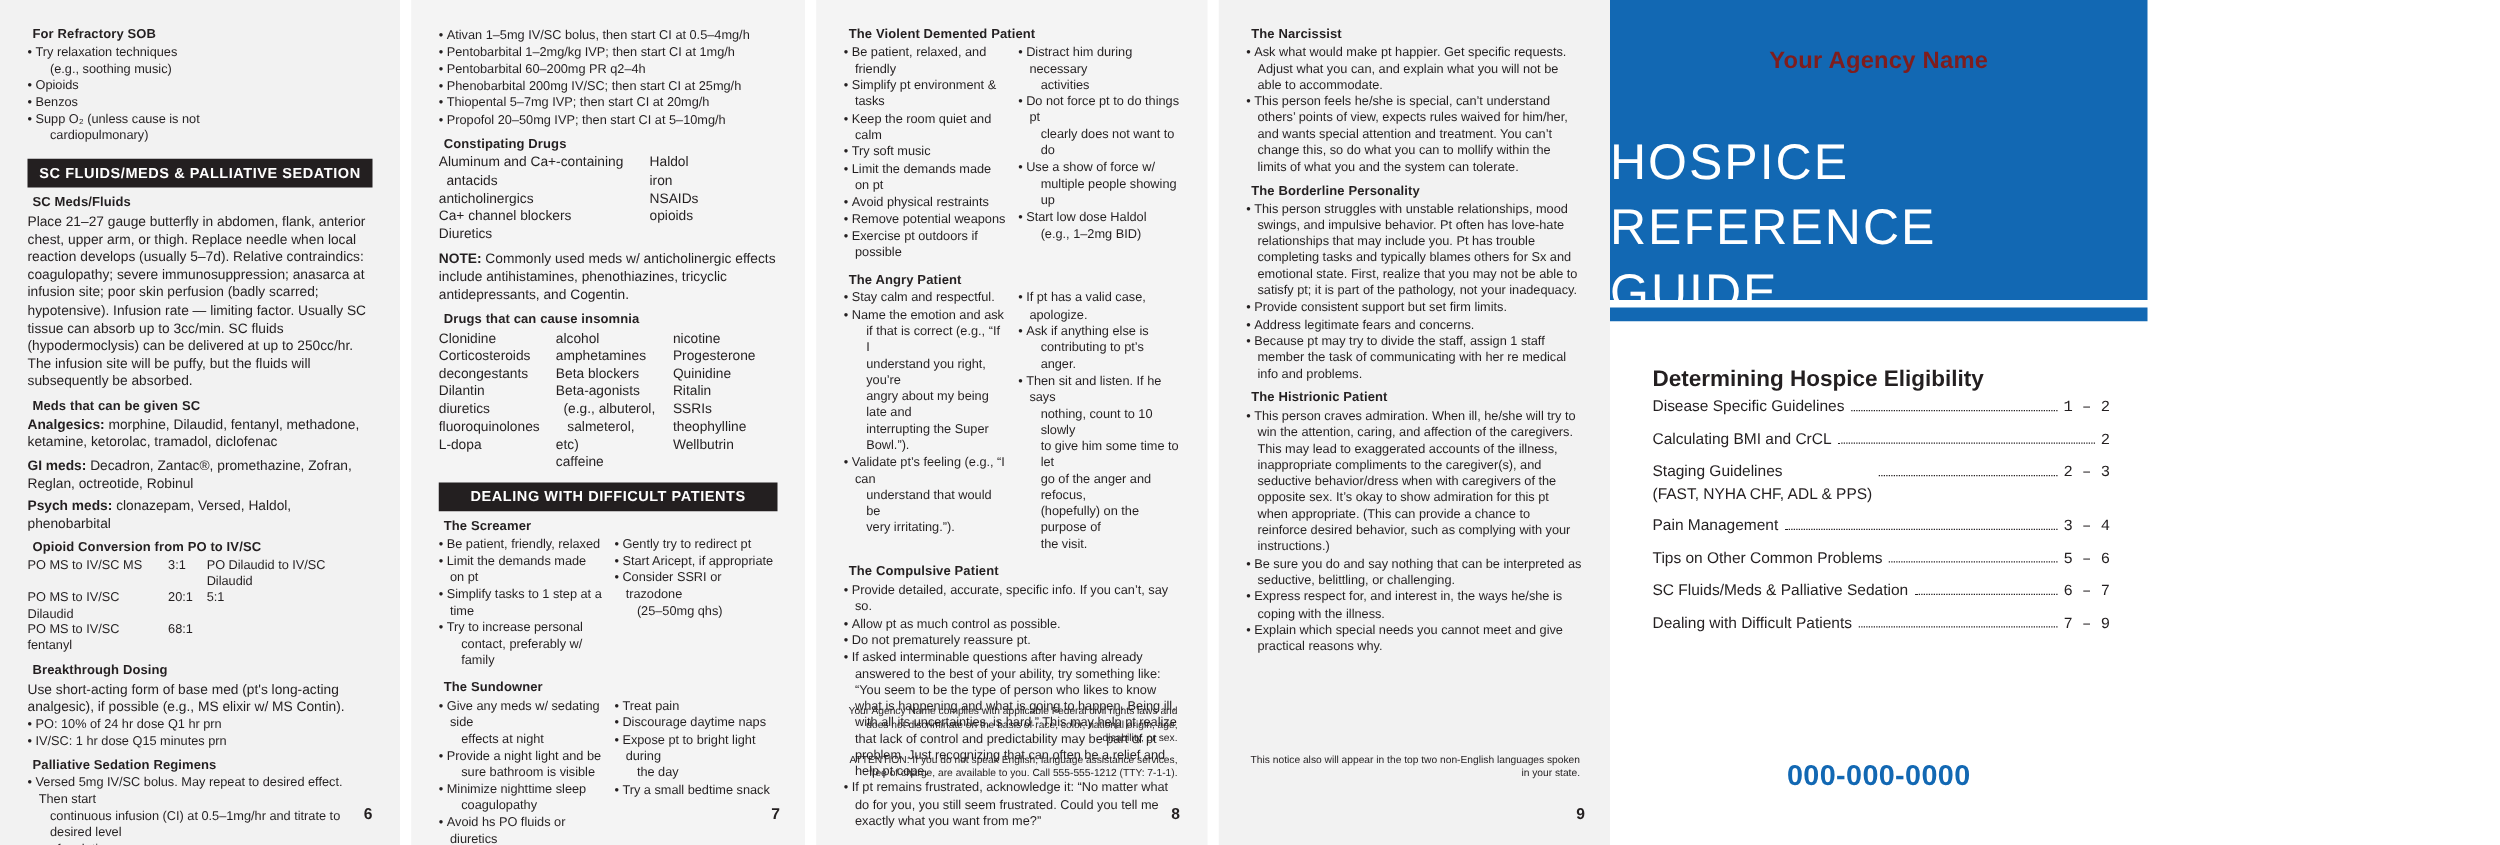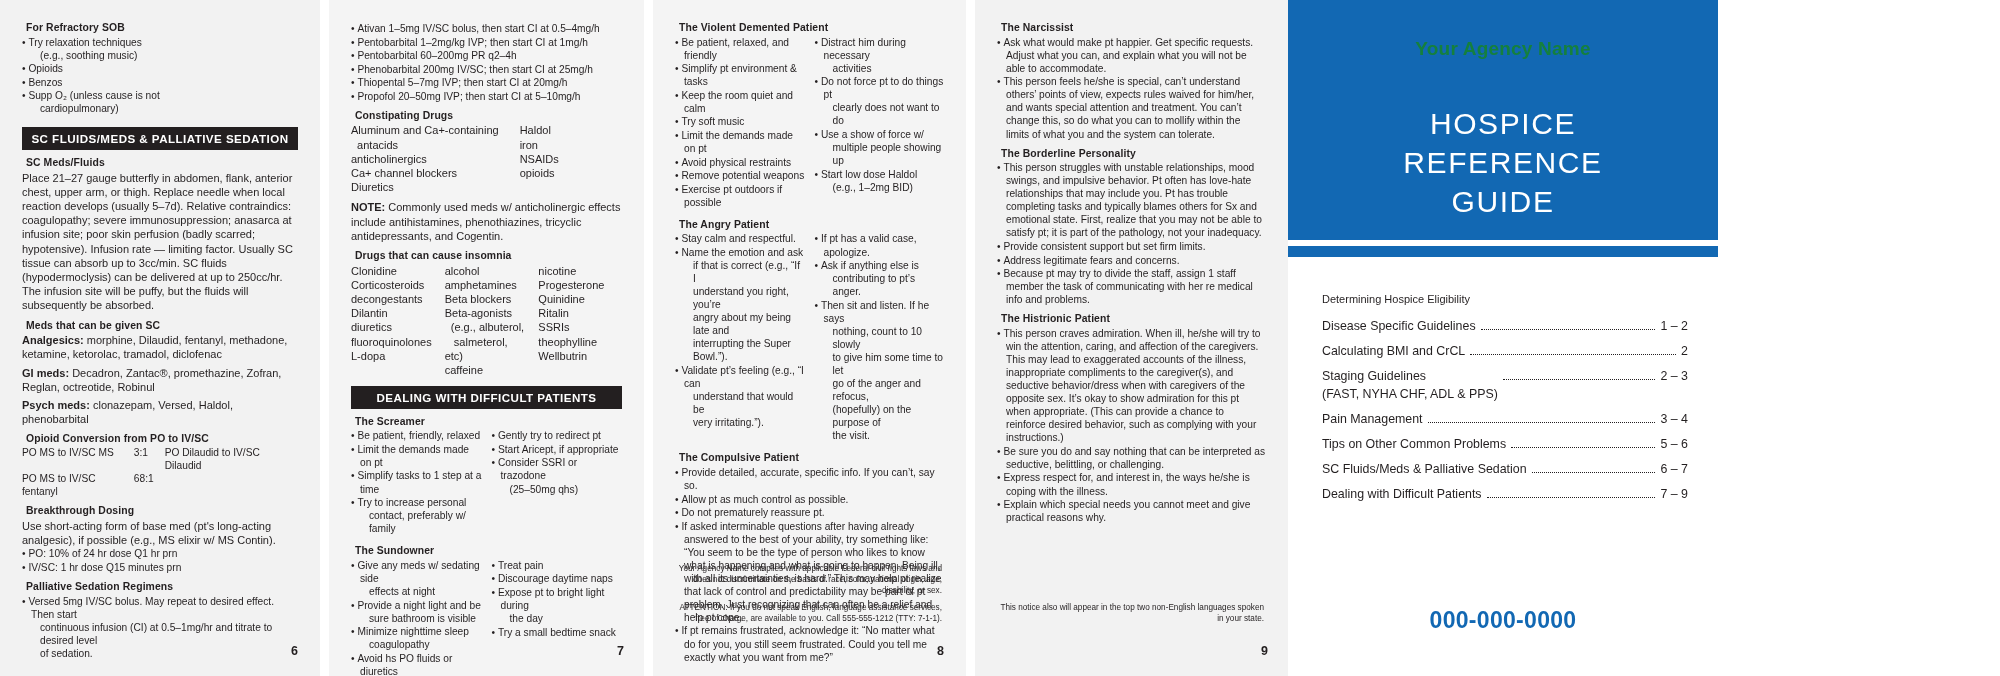--- a/index.html
+++ b/index.html
@@ -81,51 +81,51 @@
   }
   .legal p { margin-bottom: 7px; }
 
   
   .cover-top {
     position: absolute; left: 0; top: 0;
     width: 430px; height: 240px; background: #1268b3;
   }
   .cover-agency {
     position: absolute; left: 0; right: 0; top: 38px;
-    text-align: center; color: #15803d;
+    text-align: center; color: #7f1d1d;
     font-size: 19px; font-weight: bold; letter-spacing: .2px;
   }
   .cover-title {
     position: absolute; left: 0; right: 0; top: 104px;
-    text-align: center; color: #ffffff;
-    font-size: 30px; font-weight: normal; line-height: 1.3;
+    text-align: left; color: #ffffff;
+    font-size: 40px; font-weight: normal; line-height: 1.3;
     letter-spacing: 1.6px;
   }
   .cover-rule {
     position: absolute; left: 0; top: 246px;
     width: 430px; height: 11px; background: #1268b3;
   }
   .toc {
     position: absolute; left: 34px; right: 30px; top: 293px;
   }
   .toc-head {
-    font-size: 11px; font-weight: normal; color: #231f20;
-    margin-bottom: 13px;
+    font-size: 18px; font-weight: bold; color: #231f20;
+    margin-bottom: 3px;
   }
   .toc-row {
     display: flex; align-items: baseline;
     font-size: 12.4px; line-height: 1.42; color: #231f20;
     margin-bottom: 7.5px;
   }
   .toc-row .t { white-space: pre-line; }
   .toc-row .dots {
     flex: 1 1 auto; border-bottom: 1.6px dotted #231f20;
     margin: 0 5px 3.5px 5px; min-width: 12px;
   }
-  .toc-row .pg { white-space: nowrap; }
+  .toc-row .pg { white-space: nowrap; font-family: Liberation Mono, monospace; }
   .cover-phone {
     position: absolute; left: 0; right: 0; bottom: 42px;
     text-align: center; color: #1268b3;
     font-size: 23px; font-weight: bold; letter-spacing: .3px;
   }
 </style>
 </head>
 <body>
 
 <div class="sheet">
@@ -155,20 +155,25 @@
 
     <div class="h-bold">Opioid Conversion from PO to IV/SC</div>
     <table class="dt">
         <tbody>
           <tr>
             <td>PO MS to IV/SC MS</td>
             <td class="num">3:1</td>
             <td class="ind">PO Dilaudid to IV/SC Dilaudid</td>
           </tr>
           <tr>
+            <td>PO MS to IV/SC Dilaudid</td>
+            <td class="num">20:1</td>
+            <td class="ind">5:1</td>
+          </tr>
+          <tr>
             <td>PO MS to IV/SC fentanyl</td>
             <td class="num">68:1</td>
             <td class="ind"></td>
           </tr>
         </tbody>
       </table>
 
     <div class="h-bold">Breakthrough Dosing</div>
     <p class="body tight">Use short-acting form of base med (pt's long-acting analgesic), if possible (e.g., MS elixir w/ MS Contin).</p>
     <ul class="bl">

